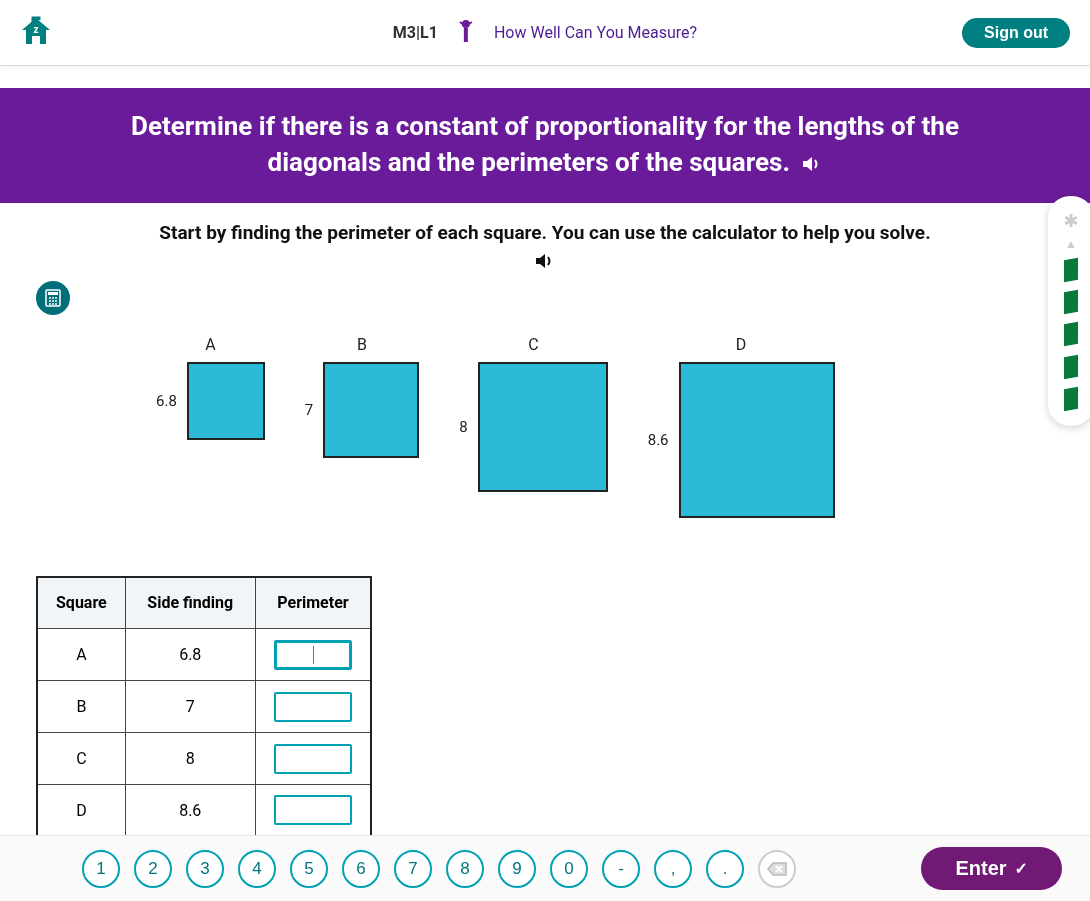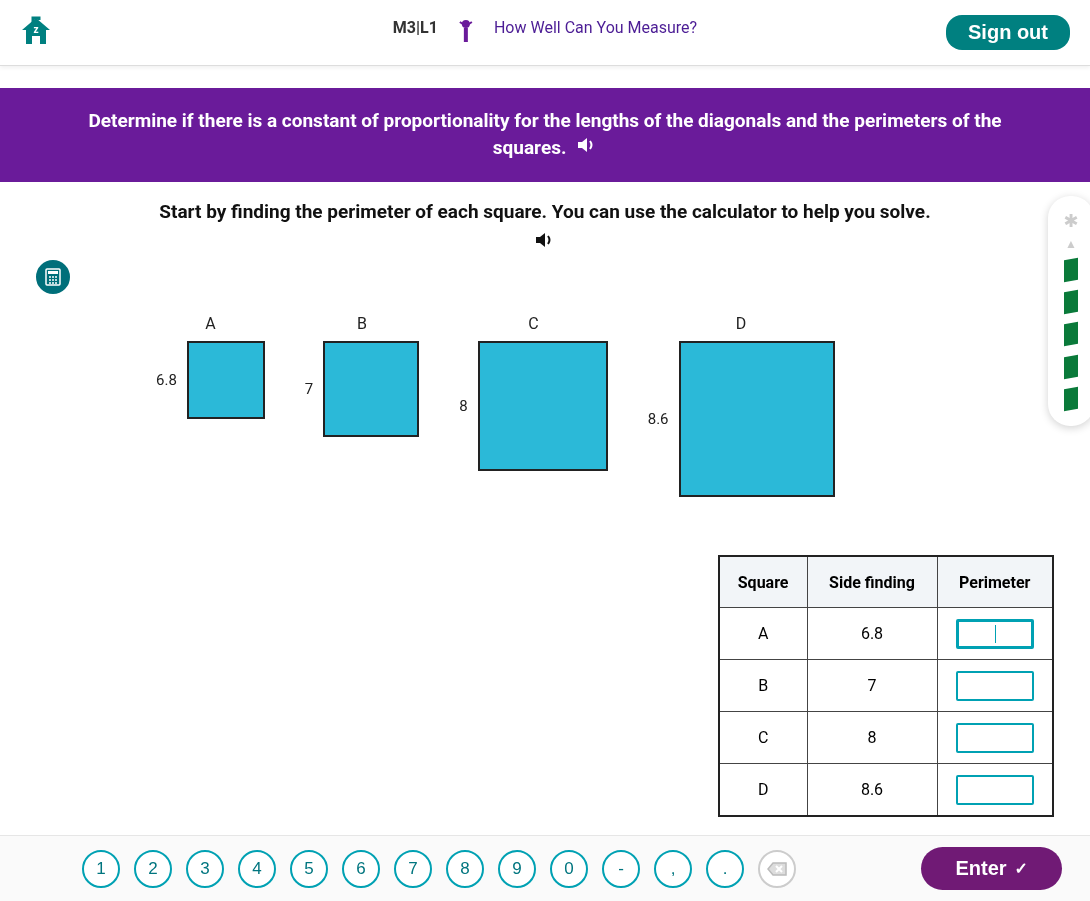--- a/index.html
+++ b/index.html
@@ -25,46 +25,46 @@
   }
   .home-icon {
     color: #008080;
     cursor: pointer;
   }
   .header-center {
     position: absolute;
     left: 50%;
     transform: translateX(-50%);
     display: flex;
-    align-items: flex-start;
+    align-items: center;
     gap: 20px;
     font-size: 16px;
     color: #333;
   }
   .header-center .mlabel { font-weight: 700; }
   .header-center .plant { color: #6a1b9a; }
   .header-center .title { font-weight: 400; color: #4c1d95; }
   .signout {
     margin-left: auto;
     background: #008080;
     color: #fff;
     border: none;
     border-radius: 16px;
     padding: 6px 22px;
-    font-size: 20px;
+    font-size: 16px;
     font-weight: 600;
     cursor: pointer;
   }
 
   
   .banner {
     background: #6a1b9a;
     color: #fff;
     text-align: center;
-    font-size: 19px;
+    font-size: 26px;
     font-weight: 700;
     padding: 20px 80px;
     line-height: 1.4;
     margin-top: 22px;
   }
   .banner .spk { display:inline-block; margin-left:6px; vertical-align:middle;}
 
   
   .main { padding: 18px 36px 0 36px; position:relative; }
   .instruction {
@@ -106,21 +106,21 @@
   .sq {
     background: #2bb9d8;
     border: 2px solid #222;
   }
   .sqA { width:78px; height:78px; }
   .sqB { width:96px; height:96px; }
   .sqC { width:130px; height:130px; }
   .sqD { width:156px; height:156px; }
 
   
-  .tbl-wrap { display:flex; justify-content:flex-end; margin-top:48px;}
+  .tbl-wrap { display:flex; justify-content:flex-start; margin-top:48px;}
   table {
     border-collapse: collapse;
     border: 2px solid #222;
   }
   th, td {
     border: 1px solid #444;
     padding: 0;
     text-align: center;
     font-size: 16px;
     height: 52px;

